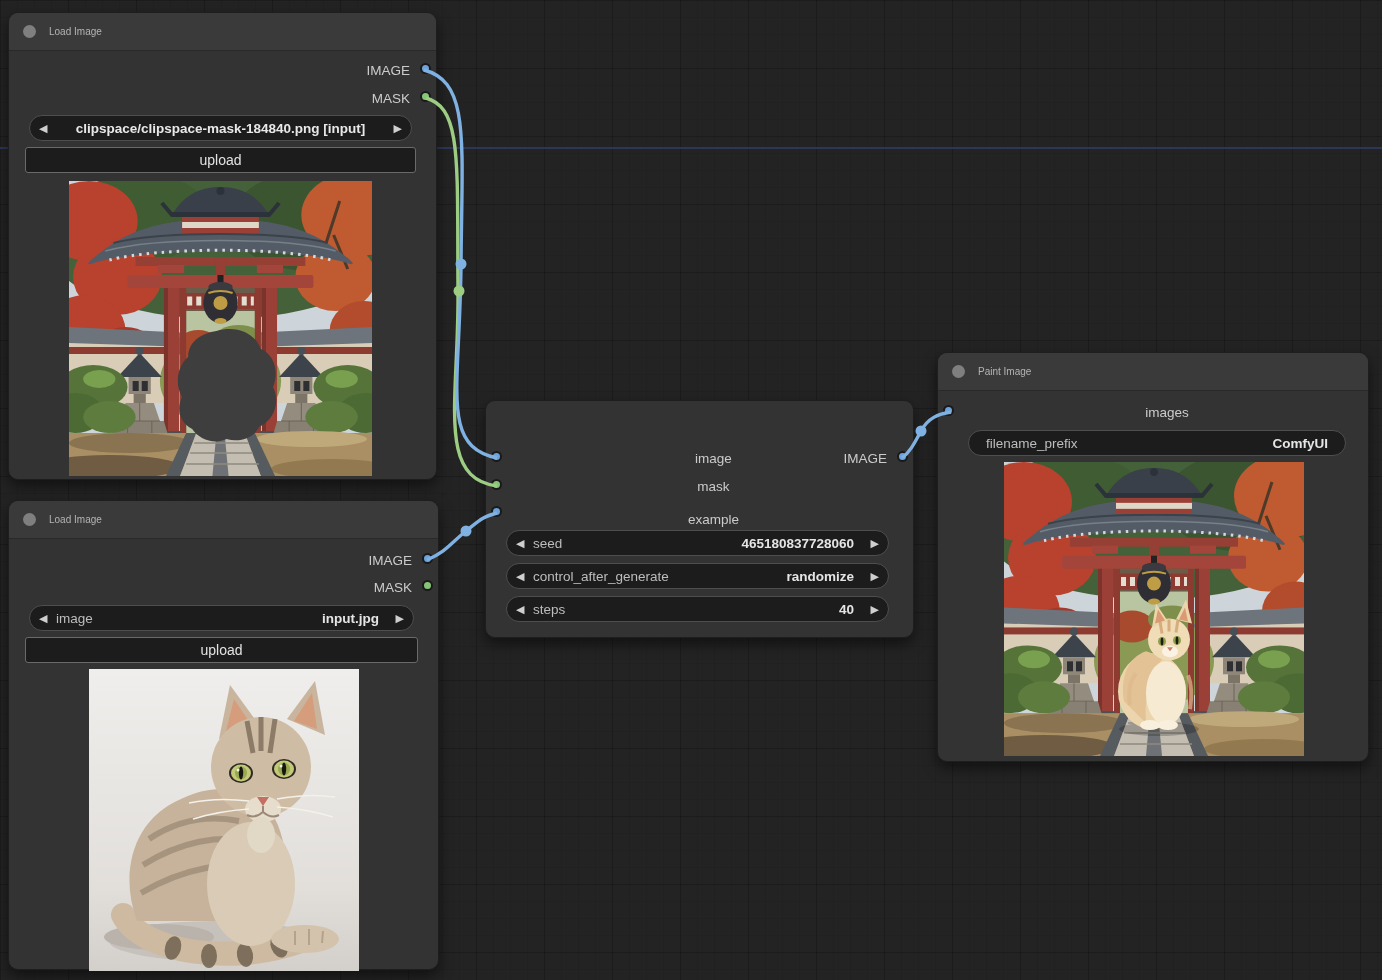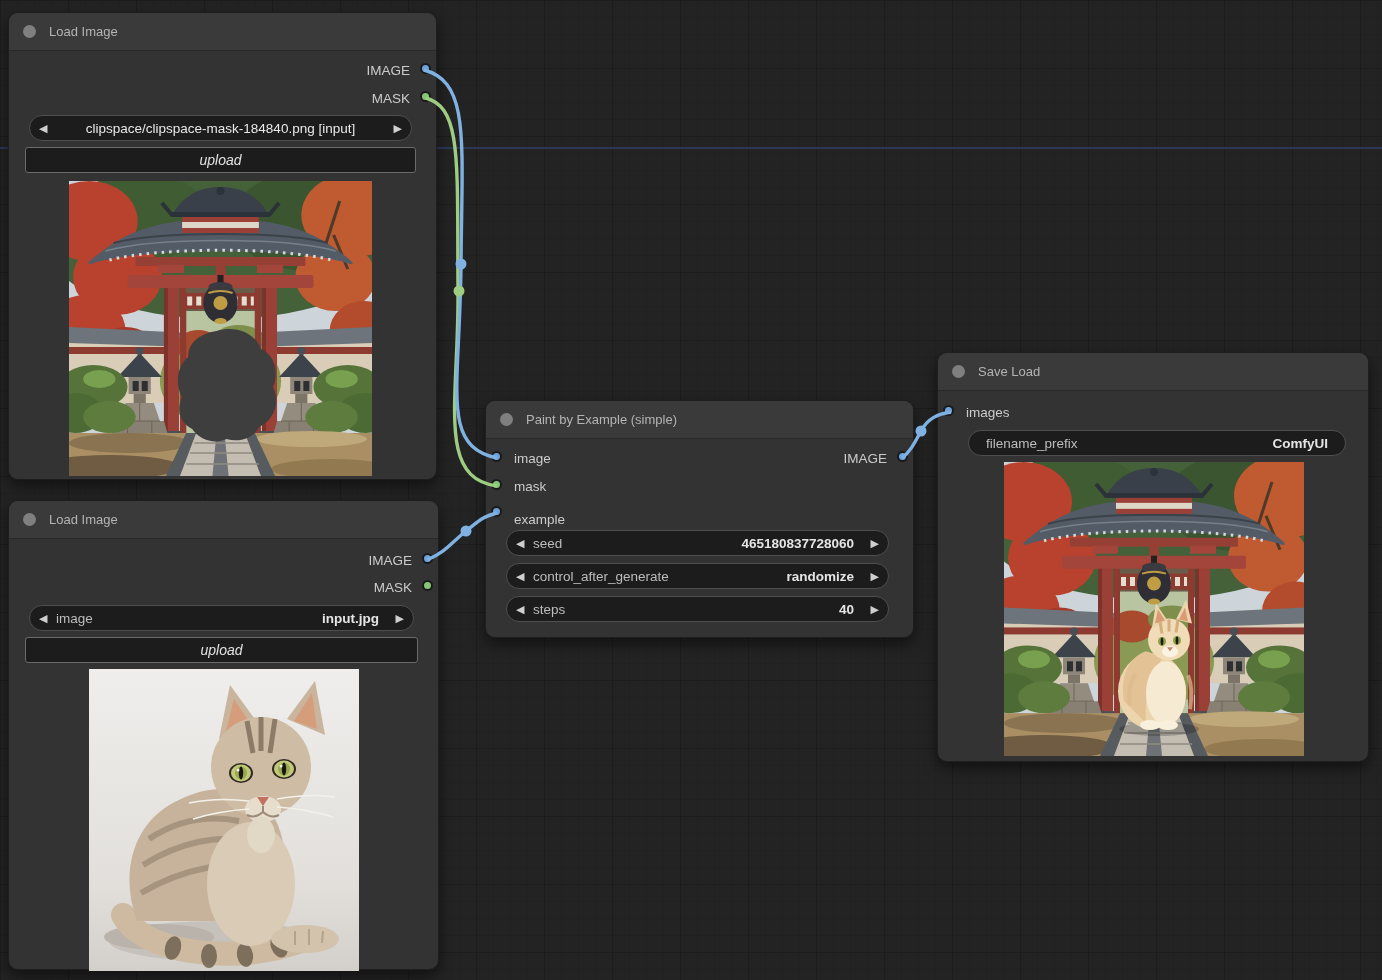--- a/index.html
+++ b/index.html
@@ -15,40 +15,40 @@
     background-size:68px 68px,68px 68px,17px 17px,17px 17px;
     font-family:"Liberation Sans",sans-serif;
   }
   .guide-line{position:absolute;left:0;right:0;top:147px;height:2px;background:#2e3a5e;opacity:.9;z-index:1;}
   .node{position:absolute;background:#333333;border:1px solid #1e1e1e;border-radius:10px;
         box-shadow:0 6px 14px rgba(0,0,0,.5);z-index:2;}
   .node-title{position:absolute;left:0;right:0;top:0;height:38px;background:#3a3a3a;
         border-radius:9px 9px 0 0;display:flex;align-items:center;gap:13px;padding:0 14px;
         border-bottom:1px solid rgba(0,0,0,.28);}
   .title-dot{width:13px;height:13px;border-radius:50%;background:#7f7f7f;flex:none;}
-  .title-text{color:#b4b4b4;font-size:13px;white-space:nowrap;}
+  .title-text{color:#b4b4b4;font-size:10px;white-space:nowrap;}
   .slot{position:absolute;left:0;right:0;height:22px;line-height:22px;font-size:13.5px;color:#cbcbcb;}
   .slot.out{text-align:right;padding-right:26px;}
-  .slot.in{text-align:left;padding-left:28px;}
+  .slot.in{text-align:center;padding-left:28px;}
   .port{position:absolute;width:11px;height:11px;border-radius:50%;border:2px solid #1a1a1a;}
   .out-port{right:5px;}
   .in-port{left:5px;}
   .p-image{background:#6da3dc;}
   .p-mask{background:#86c478;}
   .widget{position:absolute;left:20px;right:24px;height:26px;background:#1c1c1c;
         border:1px solid #4e4e4e;border-radius:13px;display:flex;align-items:center;
         padding:0 9px;font-size:13.5px;color:#c9c9c9;overflow:hidden;white-space:nowrap;}
   .widget .arrow{color:#cfcfcf;font-size:11px;width:17px;flex:none;cursor:pointer;}
   .widget .arrow.r{text-align:right;}
   .widget .wname{color:#bdbdbd;}
   .widget .wvalue{margin-left:auto;color:#e5e5e5;font-weight:700;padding-right:8px;}
-  .widget .center-val{flex:1;text-align:center;color:#e8e8e8;font-weight:400;overflow:hidden;}
+  .widget .center-val{flex:1;text-align:center;color:#e8e8e8;font-weight:700;overflow:hidden;}
   .btn{position:absolute;left:16px;right:20px;height:26px;background:#1c1c1c;
         border:1px solid #6a6a6a;border-radius:3px;display:flex;align-items:center;
-        justify-content:center;font-size:14px;color:#e2e2e2;cursor:pointer;font-style:italic;}
+        justify-content:center;font-size:14px;color:#e2e2e2;cursor:pointer;}
   .preview{position:absolute;overflow:hidden;}
   .preview svg{display:block;width:100%;height:100%;}
   .wires{position:absolute;left:0;top:0;z-index:3;pointer-events:none;}
   
   #n1{left:8px;top:12px;width:429px;height:468px;}
   #n2{left:8px;top:500px;width:431px;height:470px;}
   #n3{left:485px;top:400px;width:429px;height:238px;}
   #n4{left:937px;top:352px;width:432px;height:410px;}
 </style>
 </head>
@@ -257,24 +257,20 @@
           <path d="M188,130 Q220,124 246,128"></path>
             <path d="M188,138 Q218,140 244,148"></path>
         </g>
         <ellipse cx="216" cy="270" rx="34" ry="14" fill="#d3c3ac"></ellipse>
         <path d="M206,262 L206,276 M220,260 L220,276 M234,262 L233,274" stroke="#b4a28a" stroke-width="2" fill="none"></path>
       </svg>
     </div>
   </div>
 
   <div class="node" id="n3">
-    <div class="node-title">
-      <span class="title-dot"></span>
-      <span class="title-text">Paint by Example (simple)</span>
-    </div>
     <div class="slot in" style="top:47px">
       <span>image</span>
     </div>
     <span class="port p-image in-port" style="top:50px"></span>
     <div class="slot in" style="top:75px">
       <span>mask</span>
     </div>
     <span class="port p-mask in-port" style="top:78px"></span>
     <div class="slot in" style="top:108px">
       <span>example</span>
@@ -301,21 +297,21 @@
       <span class="arrow">◀</span>
       <span class="wname">steps</span>
       <span class="wvalue">40</span>
       <span class="arrow r">▶</span>
     </div>
   </div>
 
   <div class="node" id="n4">
     <div class="node-title">
       <span class="title-dot"></span>
-      <span class="title-text">Save Load</span>
+      <span class="title-text">Paint Image</span>
     </div>
     <div class="slot in" style="top:49px">
       <span>images</span>
     </div>
     <span class="port p-image in-port" style="top:52px"></span>
 
     <div class="widget" style="top:77px;left:30px;right:22px">
       <span class="wname" style="padding-left:8px">filename_prefix</span>
       <span class="wvalue">ComfyUI</span>
     </div>

